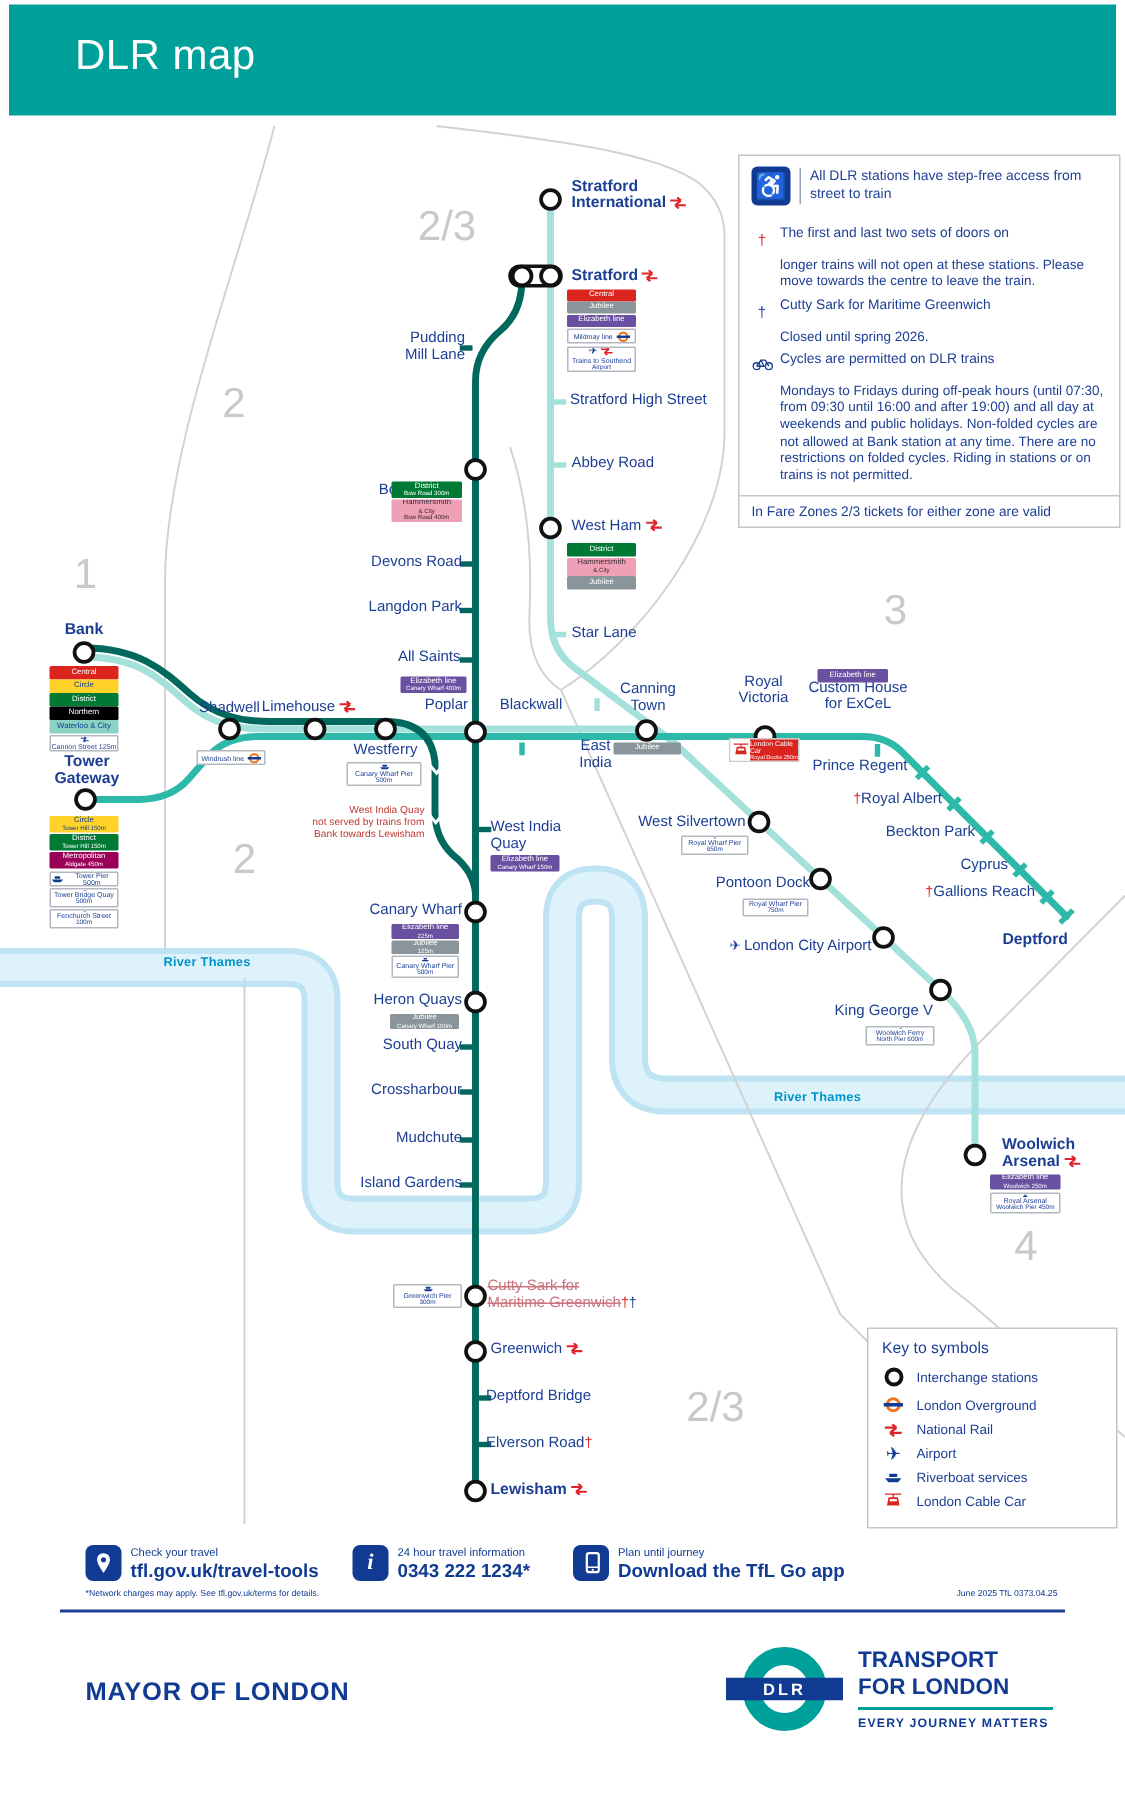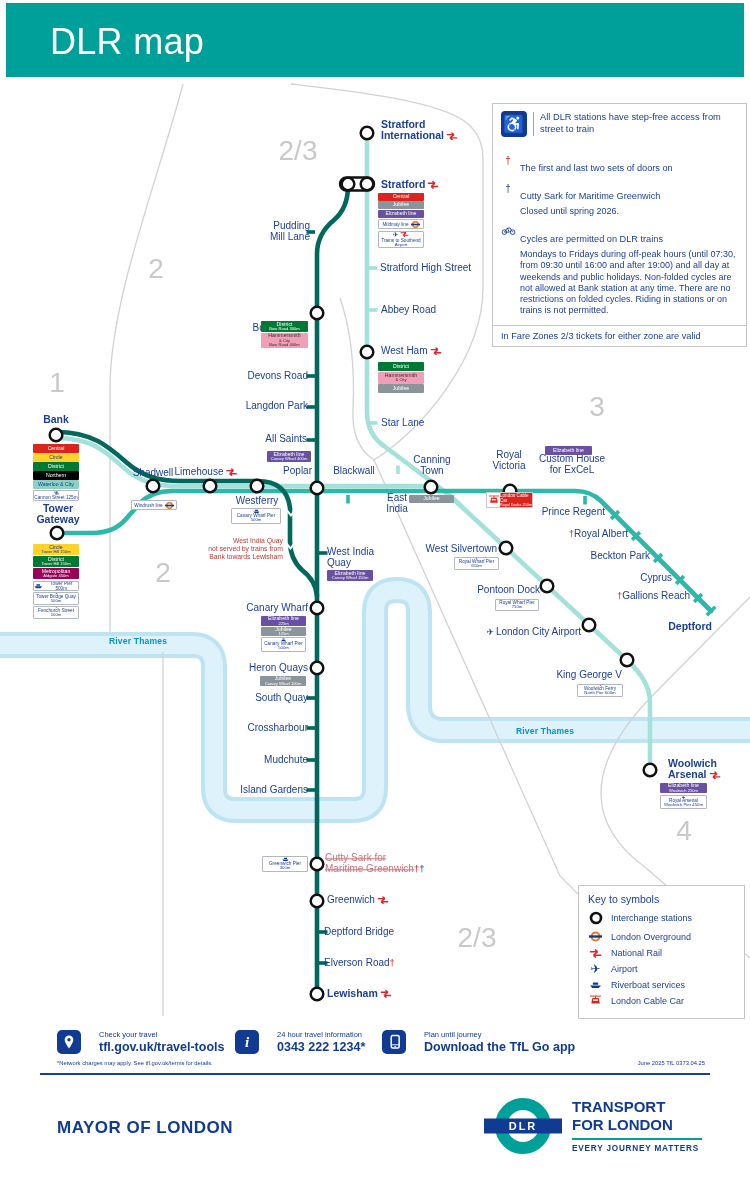--- a/index.html
+++ b/index.html
@@ -1,20 +1,20 @@
 <!DOCTYPE html>
 <html><head>
 <meta charset="utf-8">
 <style>
   html,body{margin:0;padding:0;background:#fff}
   .page{position:relative;width:750px;height:1200px;background:#fff;overflow:hidden;
         font-family:"Liberation Sans",sans-serif;}
   
   .hdr{position:absolute;left:6px;right:6px;top:3px;height:74px;background:#00A09A;}
-  .hdr h1{position:absolute;left:44px;top:18px;margin:0;color:#fff;font-size:36px;font-weight:500;letter-spacing:.3px;}
+  .hdr h1{position:absolute;left:44px;top:18px;margin:0;color:#fff;font-size:28px;font-weight:500;letter-spacing:.3px;}
   
   svg.mapsvg{position:absolute;left:0;top:0;}
   
   .zone{position:absolute;color:#C7C9CB;font-size:28px;font-weight:400;transform:translate(-50%,-50%);}
   .rlabel{position:absolute;color:#0095C8;font-size:8.5px;font-weight:600;transform:translate(-50%,-50%);letter-spacing:.2px;}
   
   .lbl{position:absolute;color:#1C3F94;font-size:10px;line-height:1.07;white-space:pre-line;transform:translateY(-50%);}
   .lbl.c{transform:translate(-50%,-50%);text-align:center;}
   .lbl.r{text-align:right;}
   .lbl.b{font-weight:700;font-size:10.5px;}
@@ -36,30 +36,30 @@
   .note-red{position:absolute;color:#BE3A34;font-size:6.8px;line-height:1.18;white-space:pre-line;transform:translateY(-50%);}
   
   .ibox{position:absolute;left:492px;top:103px;width:253px;background:#fff;border:1px solid #C5C5C5;color:#1C3F94;}
   .ibox .stepfree{display:flex;align-items:center;gap:6px;padding:7px 8px;}
   .ibox .sficon{width:26px;height:26px;background:#113B92;border-radius:4px;color:#fff;display:flex;align-items:center;justify-content:center;font-size:17px;flex:none;}
   .ibox .sftext{font-size:9.3px;line-height:1.25;border-left:1px solid #9aa2b5;padding-left:6px;}
   .ibox .banner{background:#1C3F8F;color:#fff;font-size:9.3px;line-height:1.3;padding:6px 8px;white-space:pre-line;}
   .ibox .notes{padding:6px 8px 4px 8px;}
   .ibox .note{display:flex;gap:5px;margin-bottom:3px;}
   .ibox .nicon{flex:none;width:14px;text-align:center;}
-  .ibox .ntitle{font-size:9.2px;line-height:1.3;margin-top:13px;}
+  .ibox .ntitle{font-size:9.2px;line-height:1.3;}
   .ibox .nbody{font-size:9.0px;line-height:1.25;margin:2px 0 4px 19px;}
   .ibox .fare{border-top:1px solid #C5C5C5;font-size:9.2px;padding:5px 8px;}
   
   .kbox{position:absolute;left:578px;top:885px;width:167px;background:#fff;border:1px solid #C5C5C5;color:#1C3F94;padding:7px 9px;box-sizing:border-box;}
   .kbox .ktitle{font-size:10.5px;margin-bottom:6px;}
   .kbox .kitem{display:flex;align-items:center;gap:8px;margin-bottom:5px;font-size:9px;}
   .kbox .kic{width:15px;display:flex;justify-content:center;flex:none;}
   
-  .fgroup{position:absolute;display:flex;gap:18px;align-items:center;color:#113B92;}
+  .fgroup{position:absolute;display:flex;gap:6px;align-items:center;color:#113B92;}
   .fic{width:24px;height:24px;background:#113B92;border-radius:5px;display:flex;align-items:center;justify-content:center;flex:none;}
   .fsm{font-size:7.5px;margin-bottom:1px;}
   .fbig{font-size:12.5px;font-weight:700;}
   .footnote{position:absolute;left:57px;top:1060px;font-size:5.8px;color:#113B92;}
   .docref{position:absolute;right:45px;top:1060px;font-size:5.8px;color:#113B92;}
   .frule{position:absolute;left:40px;right:40px;top:1073px;height:1.5px;background:#1C3F94;}
   .mayor{position:absolute;left:57px;top:1118px;color:#113B92;font-size:17px;font-weight:700;letter-spacing:.5px;}
   .tflblock{position:absolute;left:572px;top:1098px;color:#113B92;}
   .tflname{font-size:15px;font-weight:700;line-height:1.18;white-space:pre-line;}
   .tflrule{width:130px;height:2px;background:#00A09A;margin:5px 0 4px 0;}
@@ -447,20 +447,21 @@
   <div class="ibox">
     <div class="stepfree">
       <div class="sficon">♿</div>
       <div class="sftext">All DLR stations have step-free access from street to train</div>
     </div>
     <div class="notes" id="inotes">
         <div class="note">
     <div class="nicon"><span style="color:#DC241F;font-size:10px">†</span></div>
           <div class="ntitle">The first and last two sets of doors on</div>
         </div>
+    <div class="nbody">longer trains will not open at these stations. Please move towards the centre to leave the train.</div>
         <div class="note">
     <div class="nicon"><span style="color:#1C3F94;font-size:10px">†</span></div>
           <div class="ntitle">Cutty Sark for Maritime Greenwich</div>
         </div>
     <div class="nbody">Closed until spring 2026.</div>
         <div class="note">
     <div class="nicon"><svg width="15" height="9" viewBox="0 0 18 11" fill="none">
               <circle cx="4" cy="7.5" r="2.8" stroke="#1C3F94" stroke-width="1.1"></circle>
               <circle cx="14" cy="7.5" r="2.8" stroke="#1C3F94" stroke-width="1.1"></circle>
               <path d="M4 7.5 7.5 2.5h3.5M11 2.5 14 7.5M7.5 2.5 10 7.5H4" stroke="#1C3F94" stroke-width="1.1"></path>

